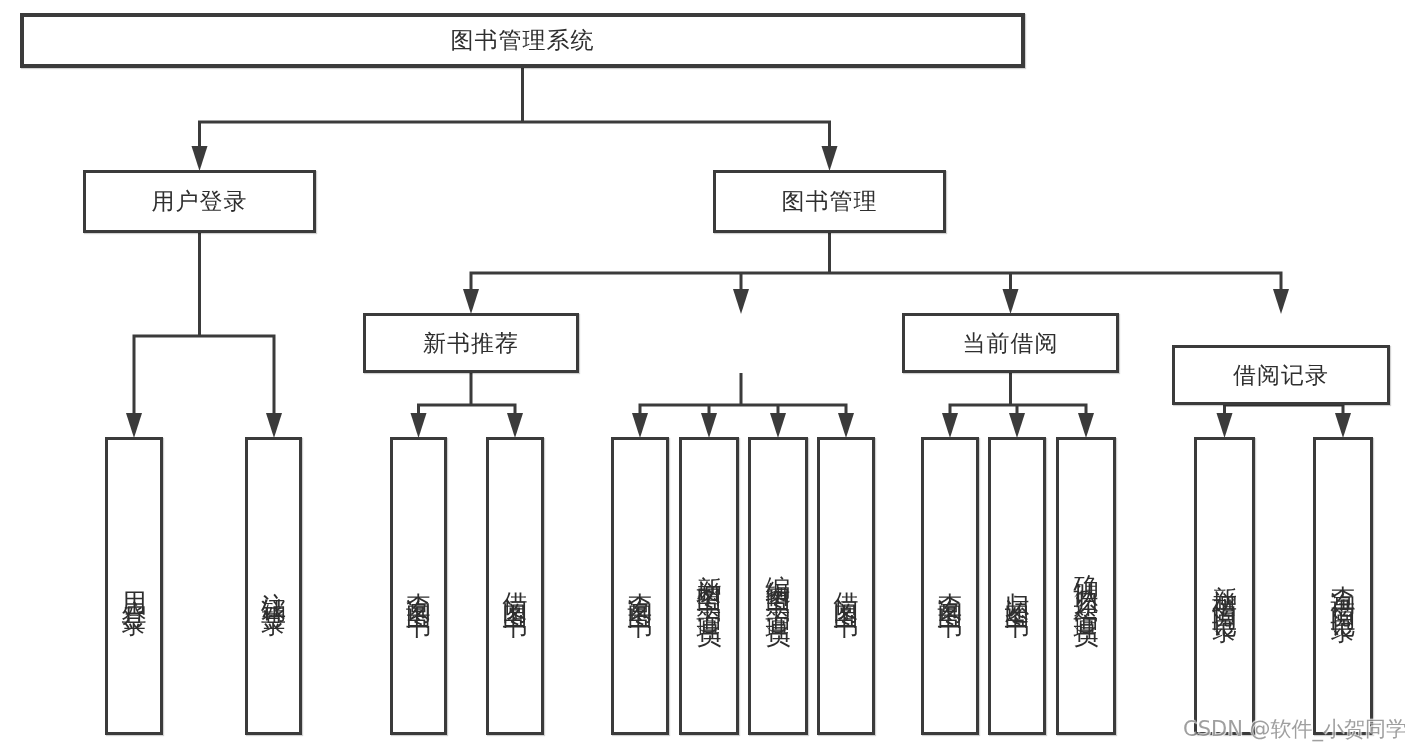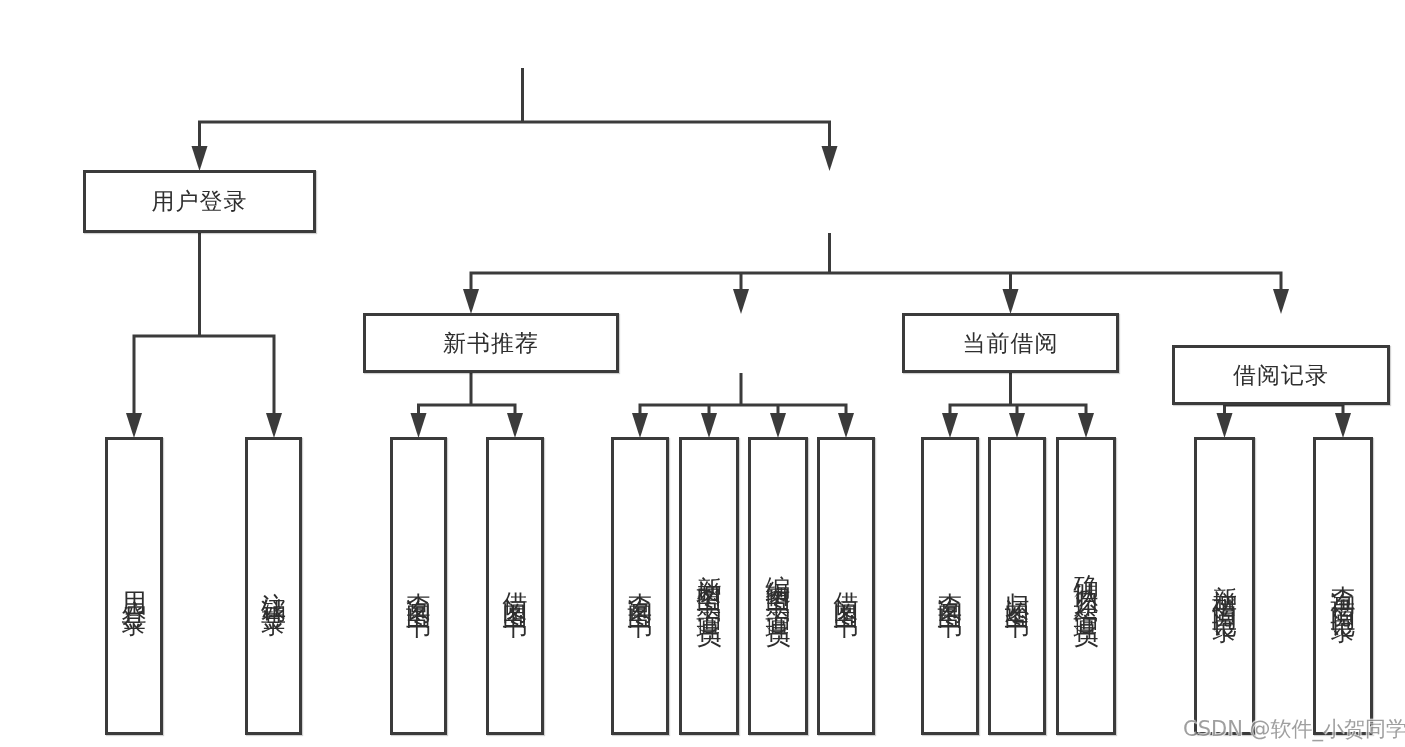--- a/index.html
+++ b/index.html
@@ -69,24 +69,26 @@
       <polygon points="701,413 717,413 709,438" fill="#3b3b3b"></polygon>
       <polygon points="770,413 786,413 778,438" fill="#3b3b3b"></polygon>
       <polygon points="838,413 854,413 846,438" fill="#3b3b3b"></polygon>
       <polygon points="942,413 958,413 950,438" fill="#3b3b3b"></polygon>
       <polygon points="1009,413 1025,413 1017,438" fill="#3b3b3b"></polygon>
       <polygon points="1078,413 1094,413 1086,438" fill="#3b3b3b"></polygon>
       <polygon points="1216.5,413 1232.5,413 1224.5,438" fill="#3b3b3b"></polygon>
       <polygon points="1335,413 1351,413 1343,438" fill="#3b3b3b"></polygon>
     </svg>
 
+  <div class="node root h-label" style="left:20px; top:13px; width:1005px; height:55px;">图书管理系统</div>
 
   <div class="node h-label" style="left:83px; top:170px; width:233px; height:63px;">用户登录</div>
+  <div class="node h-label" style="left:713px; top:170px; width:233px; height:63px;">图书管理</div>
 
-  <div class="node h-label" style="left:363px; top:313px; width:256px; height:60px;">新书推荐</div>
+  <div class="node h-label" style="left:363px; top:313px; width:216px; height:60px;">新书推荐</div>
   <div class="node h-label" style="left:902px; top:313px; width:217px; height:60px;">当前借阅</div>
   <div class="node h-label" style="left:1172px; top:313px; width:218px; height:60px;margin-top:32px;">借阅记录</div>
 
   <div class="node v-label" style="left:105px; top:437px; width:58px; height:298px;">用户登录</div>
   <div class="node v-label" style="left:245px; top:437px; width:57px; height:298px;">注销登录</div>
 
   <div class="node v-label" style="left:390px; top:437px; width:57px; height:298px;">查询图书</div>
   <div class="node v-label" style="left:486px; top:437px; width:58px; height:298px;">借阅图书</div>
 
   <div class="node v-label" style="left:611px; top:437px; width:58px; height:298px;">查询图书</div>

